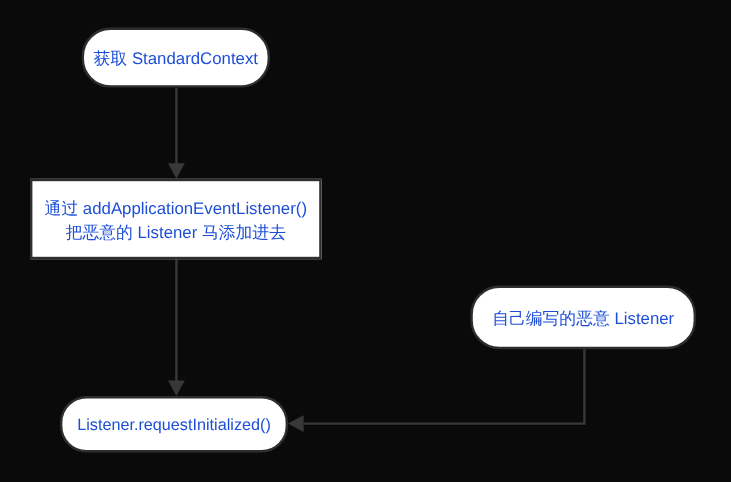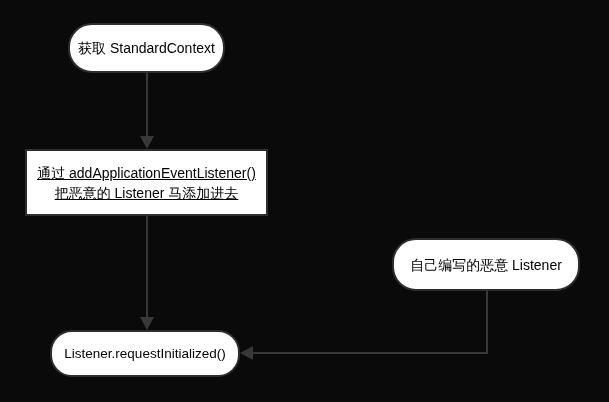--- a/index.html
+++ b/index.html
@@ -30,36 +30,35 @@
   }
   .edges-layer polygon {
     fill: #383838;
     stroke: none;
   }
   .node {
     position: absolute;
     box-sizing: border-box;
     background: #ffffff;
     border: 2px solid #2e2e2e;
-    color: #000000;
+    color: #1d4ed8;
     font-size: 14px;
     line-height: 20px;
     display: flex;
     align-items: center;
     justify-content: center;
     text-align: center;
     white-space: pre-line;
     padding: 2px 6px;
   }
   .node.rounded {
     border-radius: 24px;
   }
   .node.rect {
     border-radius: 0;
-    text-decoration: underline;
   }
   #node-get-standard-context {
     left: 68px; top: 23px; width: 157px; height: 50px;
   }
   #node-add-listener {
     left: 25px; top: 149px; width: 243px; height: 67px;
   }
   #node-malicious-listener {
     left: 392px; top: 207px; width: 188px; height: 53px; margin-top: 31px;
   }

